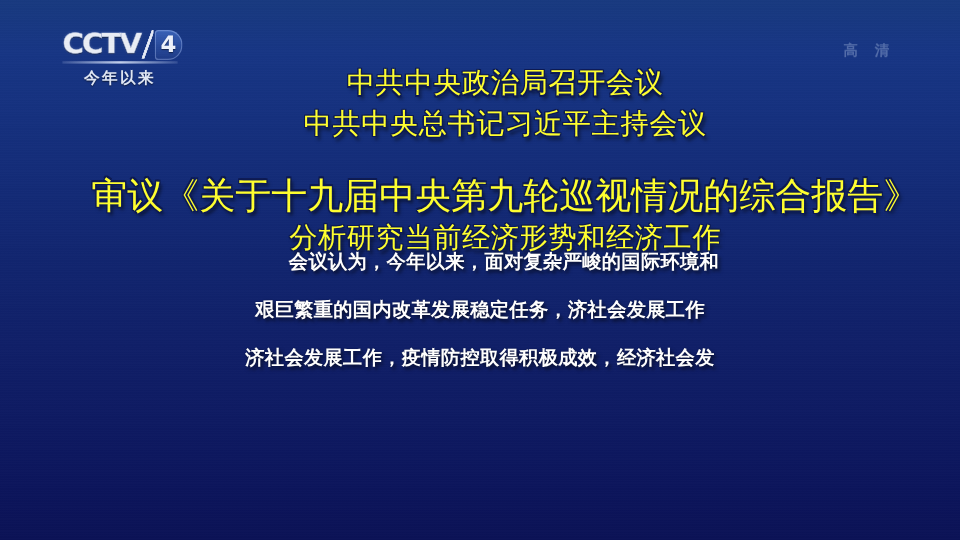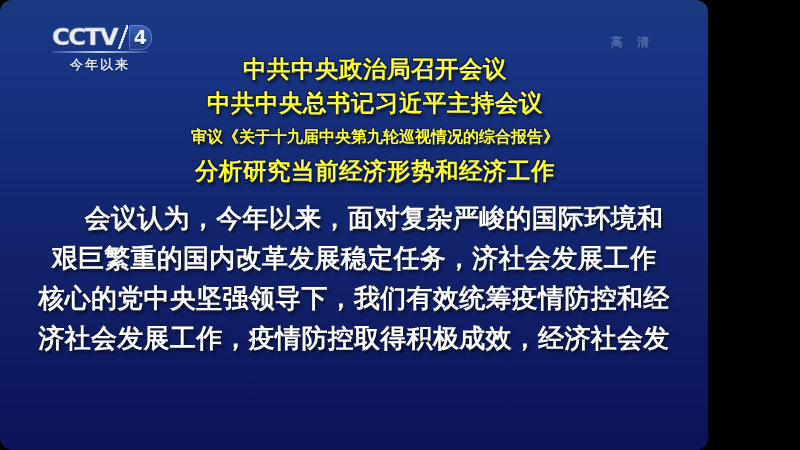--- a/index.html
+++ b/index.html
@@ -4,36 +4,35 @@
 <title>CCTV-4 News Lower Third</title>
 <style>
   html, body {
     margin: 0;
     padding: 0;
     background: #000;
   }
 
   #screen {
     position: relative;
-    width: 708px;
+    width: 800px;
     height: 450px;
     overflow: hidden;
     font-family: "DejaVu Sans", "Liberation Sans", sans-serif;
     background:
       linear-gradient(180deg,
         #18397f 0%,
         #173584 10%,
         #15307e 22%,
         #132a76 36%,
         #11246e 50%,
         #101f68 64%,
         #0e1a62 78%,
         #0c155c 90%,
         #0b1256 100%);
-    border-radius: 12px;
   }
 
   
   #screen::after {
     content: "";
     position: absolute;
     inset: 0;
     pointer-events: none;
     background: repeating-linear-gradient(
       180deg,
@@ -130,52 +129,53 @@
   
   #headline {
     position: absolute;
     left: 0;
     right: 0;
     top: 52px;
     text-align: center;
   }
   #headline .hl {
     font-size: 23.5px;
-    font-weight: bold;
+    font-weight: normal;
     line-height: 34px;
     letter-spacing: .5px;
     color: #ffff2e;
     white-space: nowrap;
     text-shadow:
       -1px 0 0 #0d1a52,
        1px 0 0 #0d1a52,
        0 -1px 0 #0d1a52,
        0  1px 0 #0d1a52,
       -1px -1px 0 #0d1a52,
        1px -1px 0 #0d1a52,
       -1px  1px 0 #0d1a52,
        1px  1px 0 #0d1a52,
        2px 3px 3px rgba(0,0,0,.62);
     padding-left: 42px;
   }
   #headline .hl.hl-long {
-    font-size: 16px;
+    font-size: 30px;
     letter-spacing: 0px;
+    margin-top: 27px;
   }
 
   
   #body-copy {
     position: absolute;
     left: 0;
     right: 0;
     top: 198px;
     text-align: center;
   }
   #body-copy .bl {
-    font-size: 26px;
+    font-size: 16px;
     font-weight: bold;
     line-height: 40px;
     letter-spacing: .3px;
     color: #ffffff;
     white-space: nowrap;
     text-shadow:
       2px 3px 3px rgba(0,0,0,.55),
       0 0 1px rgba(0,0,0,.5);
   }
   #body-copy .bl.indent {
@@ -204,17 +204,16 @@
   <div id="headline">
     <div class="hl">中共中央政治局召开会议</div>
     <div class="hl">中共中央总书记习近平主持会议</div>
     <div class="hl hl-long">审议《关于十九届中央第九轮巡视情况的综合报告》</div>
     <div class="hl">分析研究当前经济形势和经济工作</div>
   </div>
 
   <div id="body-copy">
     <div class="bl indent">会议认为，今年以来，面对复杂严峻的国际环境和</div>
     <div class="bl">艰巨繁重的国内改革发展稳定任务，济社会发展工作</div>
-    <div class="bl">核心的党中央坚强领导下，我们有效统筹疫情防控和经</div>
     <div class="bl">济社会发展工作，疫情防控取得积极成效，经济社会发</div>
   </div>
 
 </div>
 
 </body></html>

